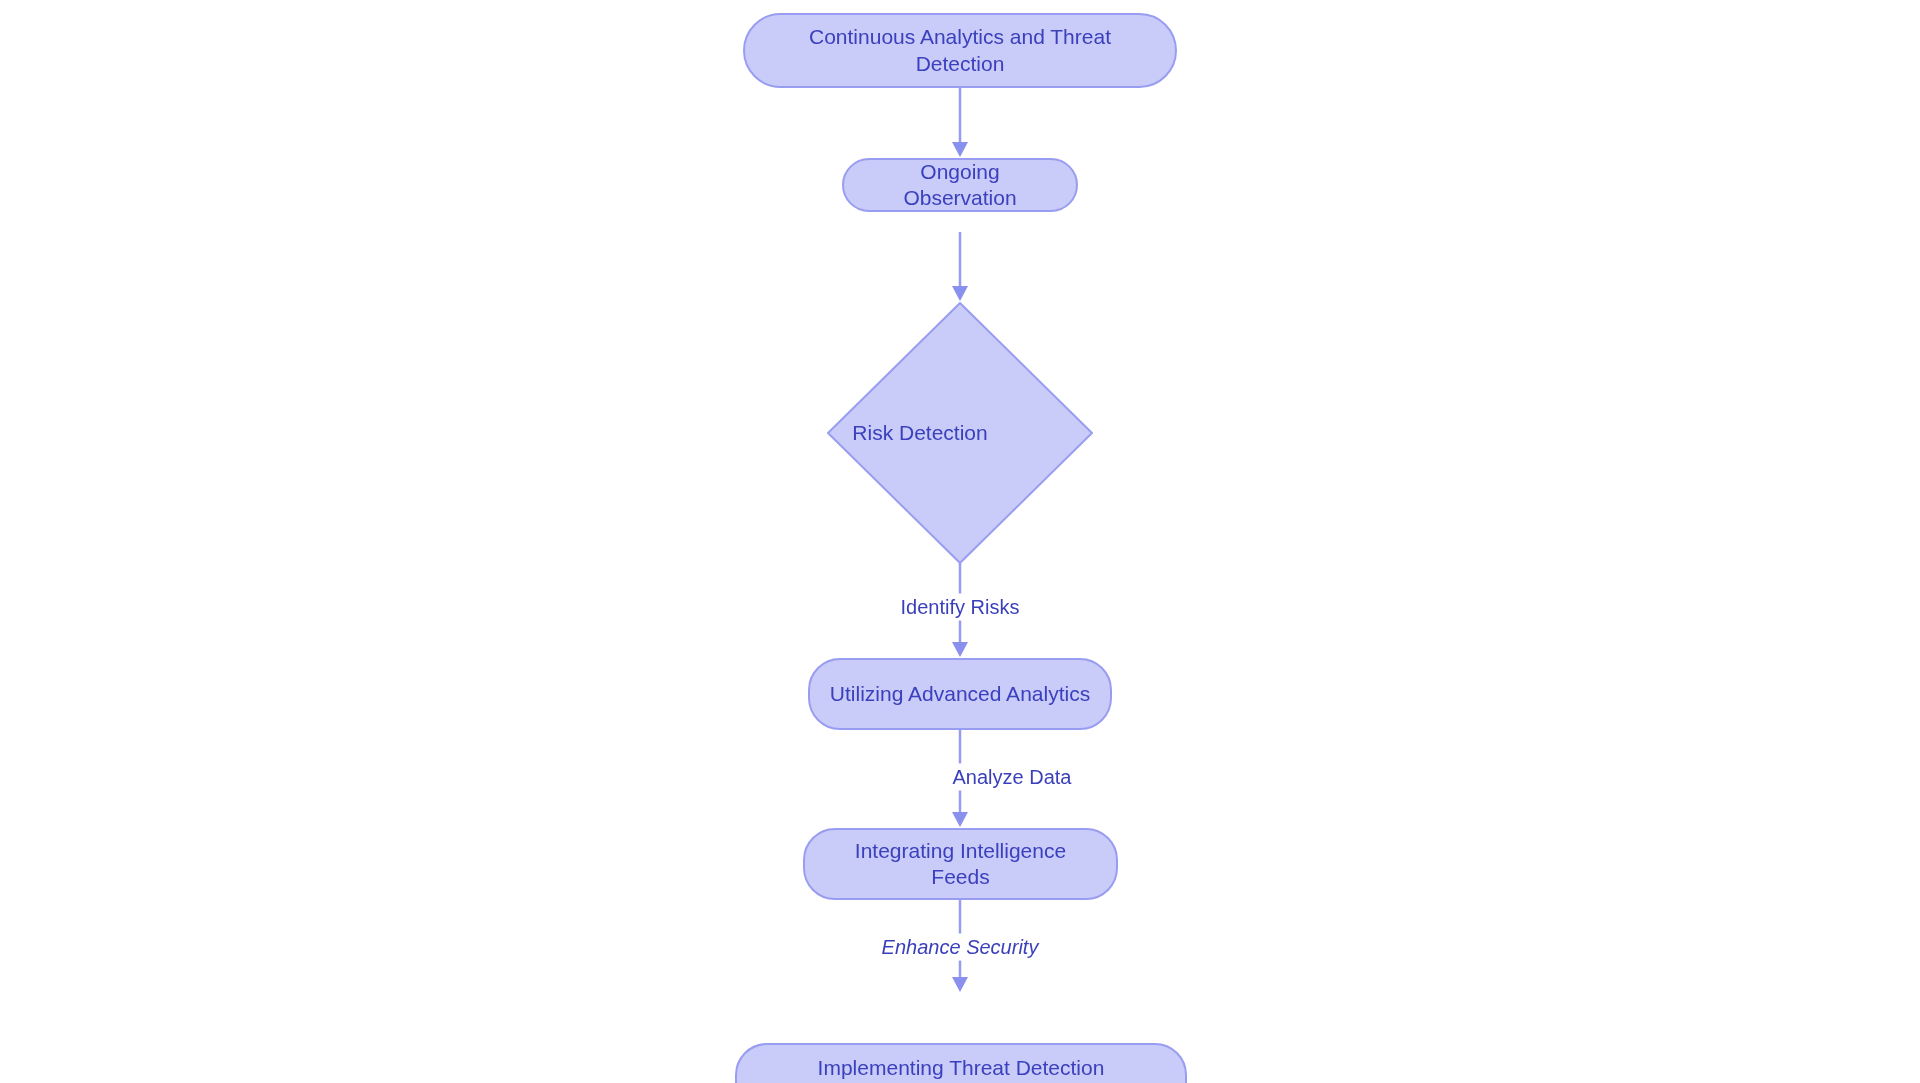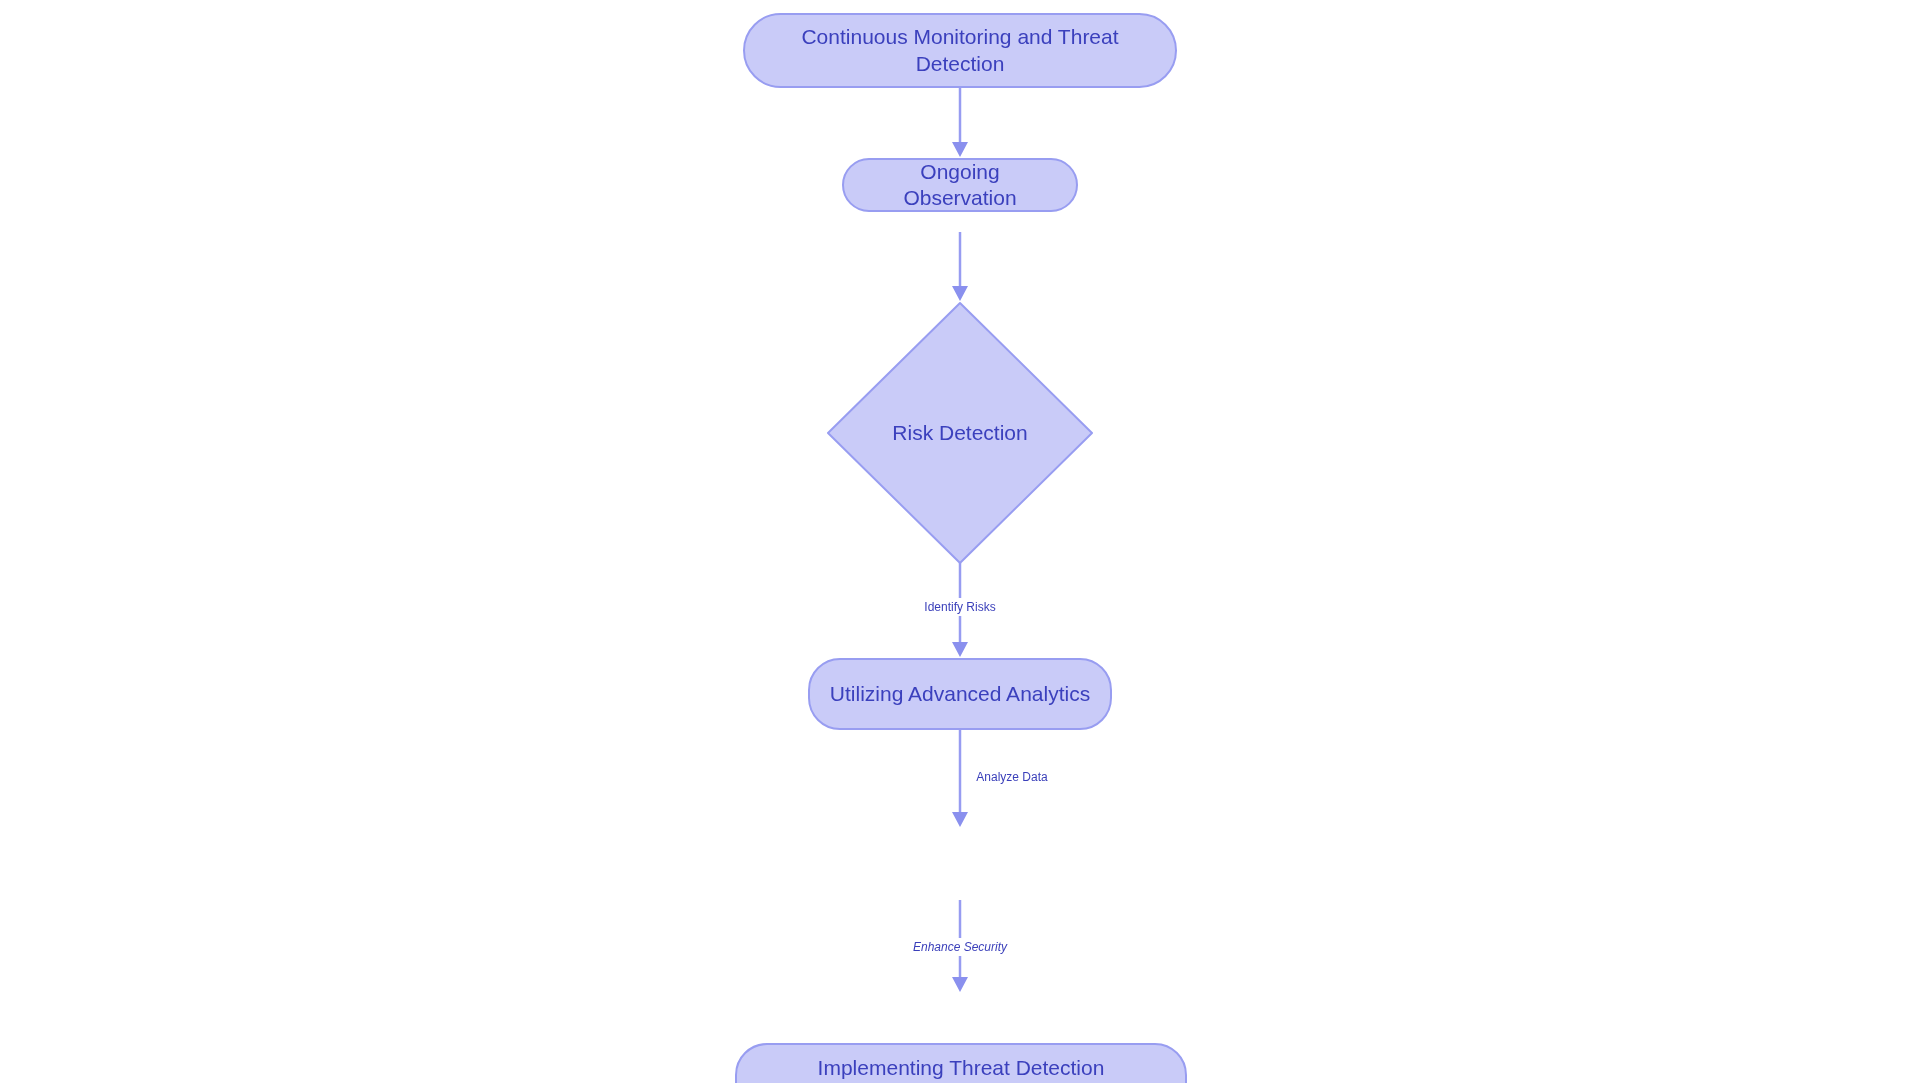--- a/index.html
+++ b/index.html
@@ -61,21 +61,21 @@
     position: absolute;
     background: transparent;
     border: none;
     padding: 0;
   }
   .edge-label {
     position: absolute;
     transform: translate(-50%, -50%);
     background: var(--background);
     color: var(--edge-label-text);
-    font-size: 12px;
+    font-size: 20px;
     padding: 2px 6px;
     white-space: nowrap;
   }
 </style>
 </head>
 <body>
 
 <div class="canvas">
 
   <svg class="edges-svg" viewBox="0 0 1920 1083" xmlns="http://www.w3.org/2000/svg">
@@ -101,28 +101,29 @@
       <line x1="960" y1="730" x2="960" y2="813"></line>
       <polygon class="arrow-head" points="960,827 952,812 968,812"></polygon>
     </g>
 
     <g>
       <line x1="960" y1="900" x2="960" y2="978"></line>
       <polygon class="arrow-head" points="960,992 952,977 968,977"></polygon>
     </g>
   </svg>
 
-  <div class="node pill" style="left:743px; top:13px; width:434px; height:75px;">Continuous Monitoring and Threat Detection</div>
+  <div class="node pill" style="left:743px; top:13px; width:434px; height:75px;">Continuous Analytics and Threat Detection</div>
 
   <div class="node pill" style="left:842px; top:158px; width:236px; height:54px;">Ongoing Observation</div>
 
-  <div class="node diamond-label" style="left:860px; top:420px; width:200px; height:26px;">Risk Detection</div>
+  <div class="node diamond-label" style="left:820px; top:420px; width:200px; height:26px;">Risk Detection</div>
 
   <div class="node rounded" style="left:808px; top:658px; width:304px; height:72px;">Utilizing Advanced Analytics</div>
 
+  <div class="node rounded" style="left:803px; top:828px; width:315px; height:72px;">Integrating Intelligence Feeds</div>
 
   <div class="node rounded" style="left:735px; top:1043px; width:452px; height:77px;">Implementing Threat Detection Technologies</div>
 
   <div class="edge-label" style="left:960px; top:607px;">Identify Risks</div>
 
   <div class="edge-label" style="left:1012px; top:777px;">Analyze Data</div>
 
   <div class="edge-label" style="left:960px; top:947px;font-style:italic;">Enhance Security</div>
 
 </div>

